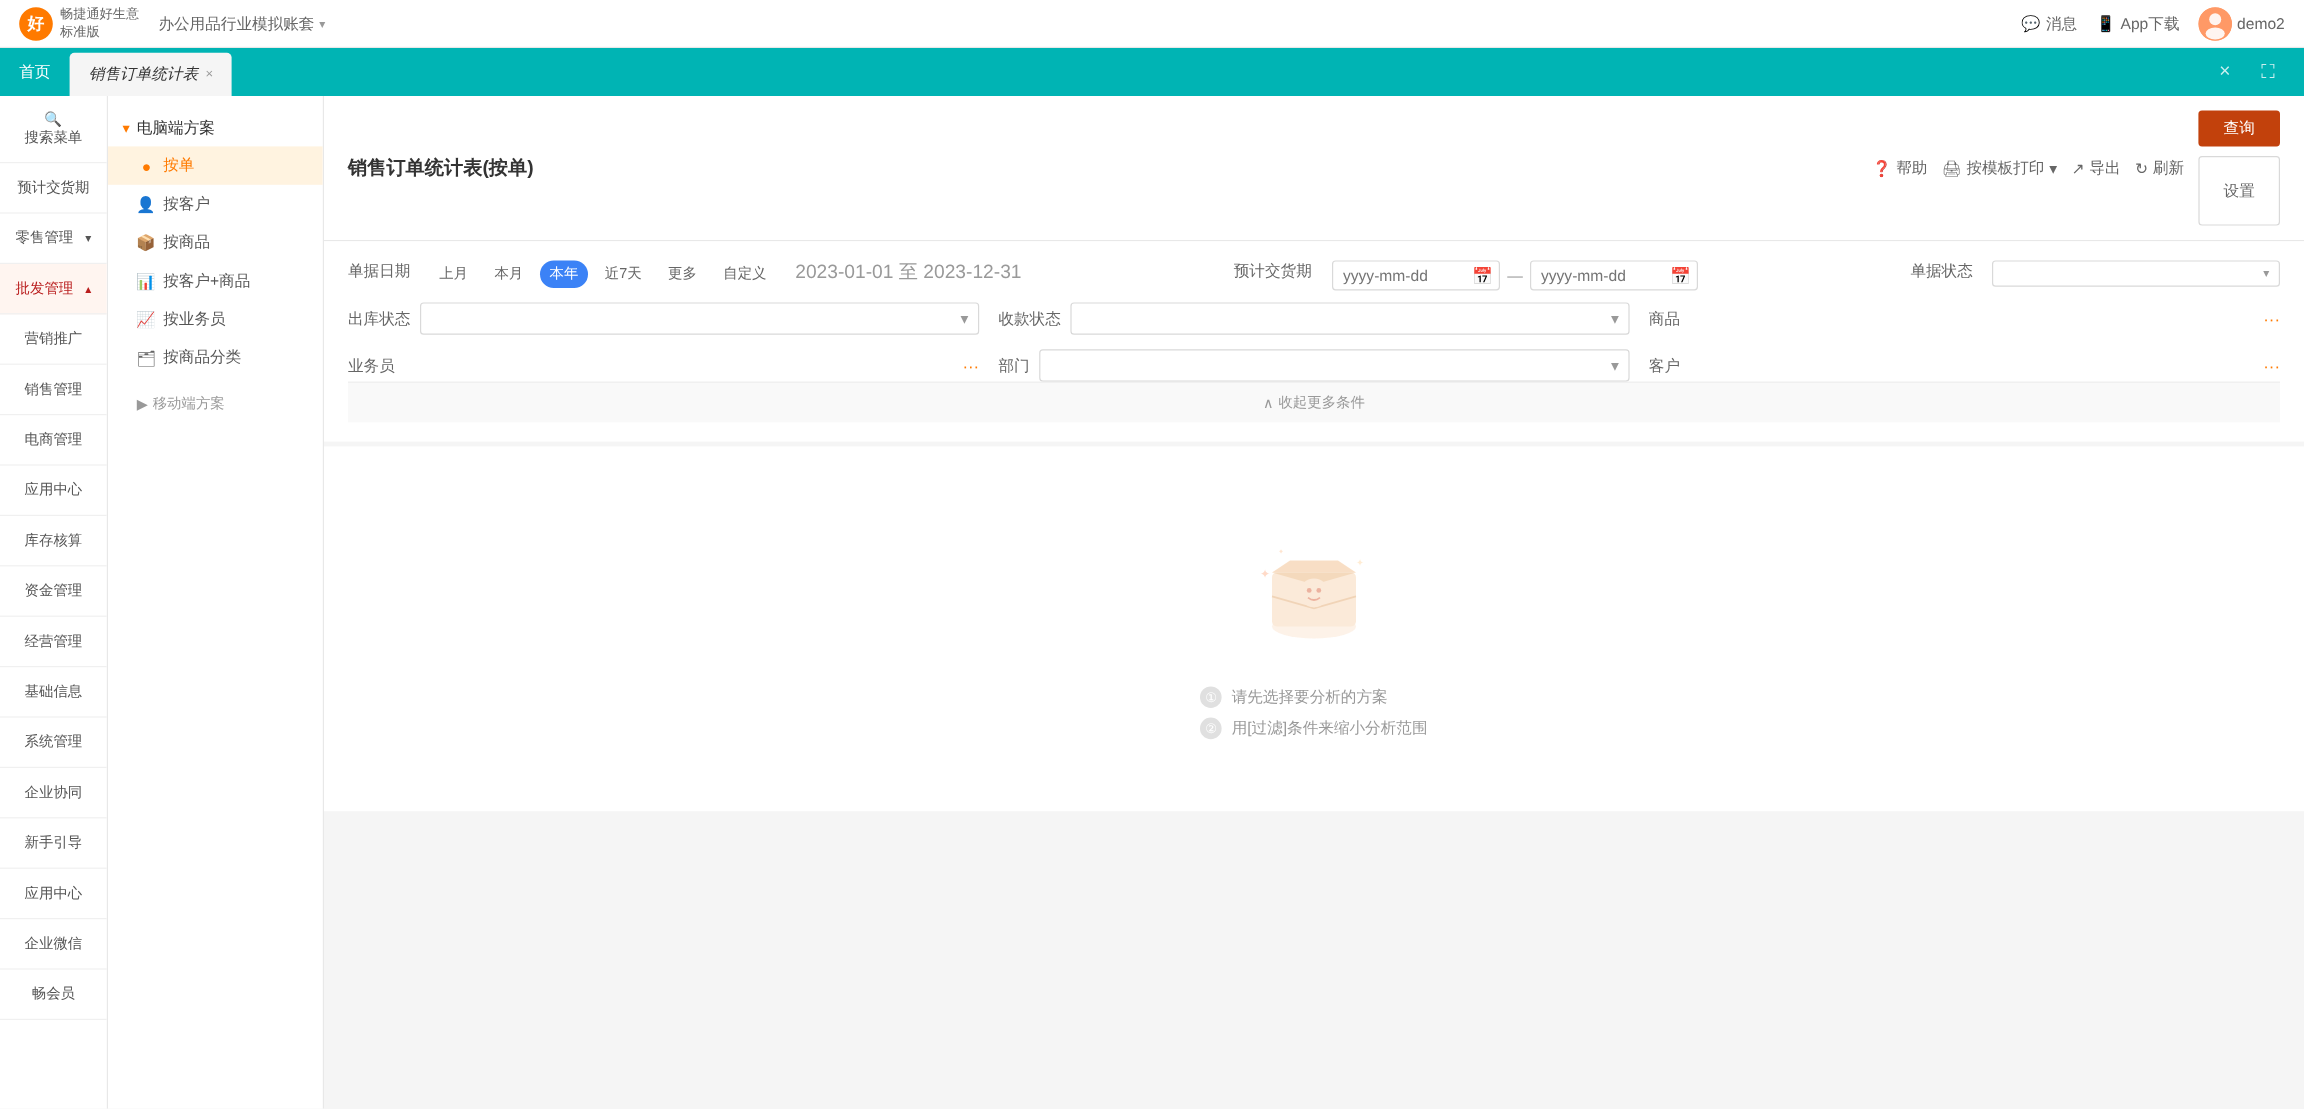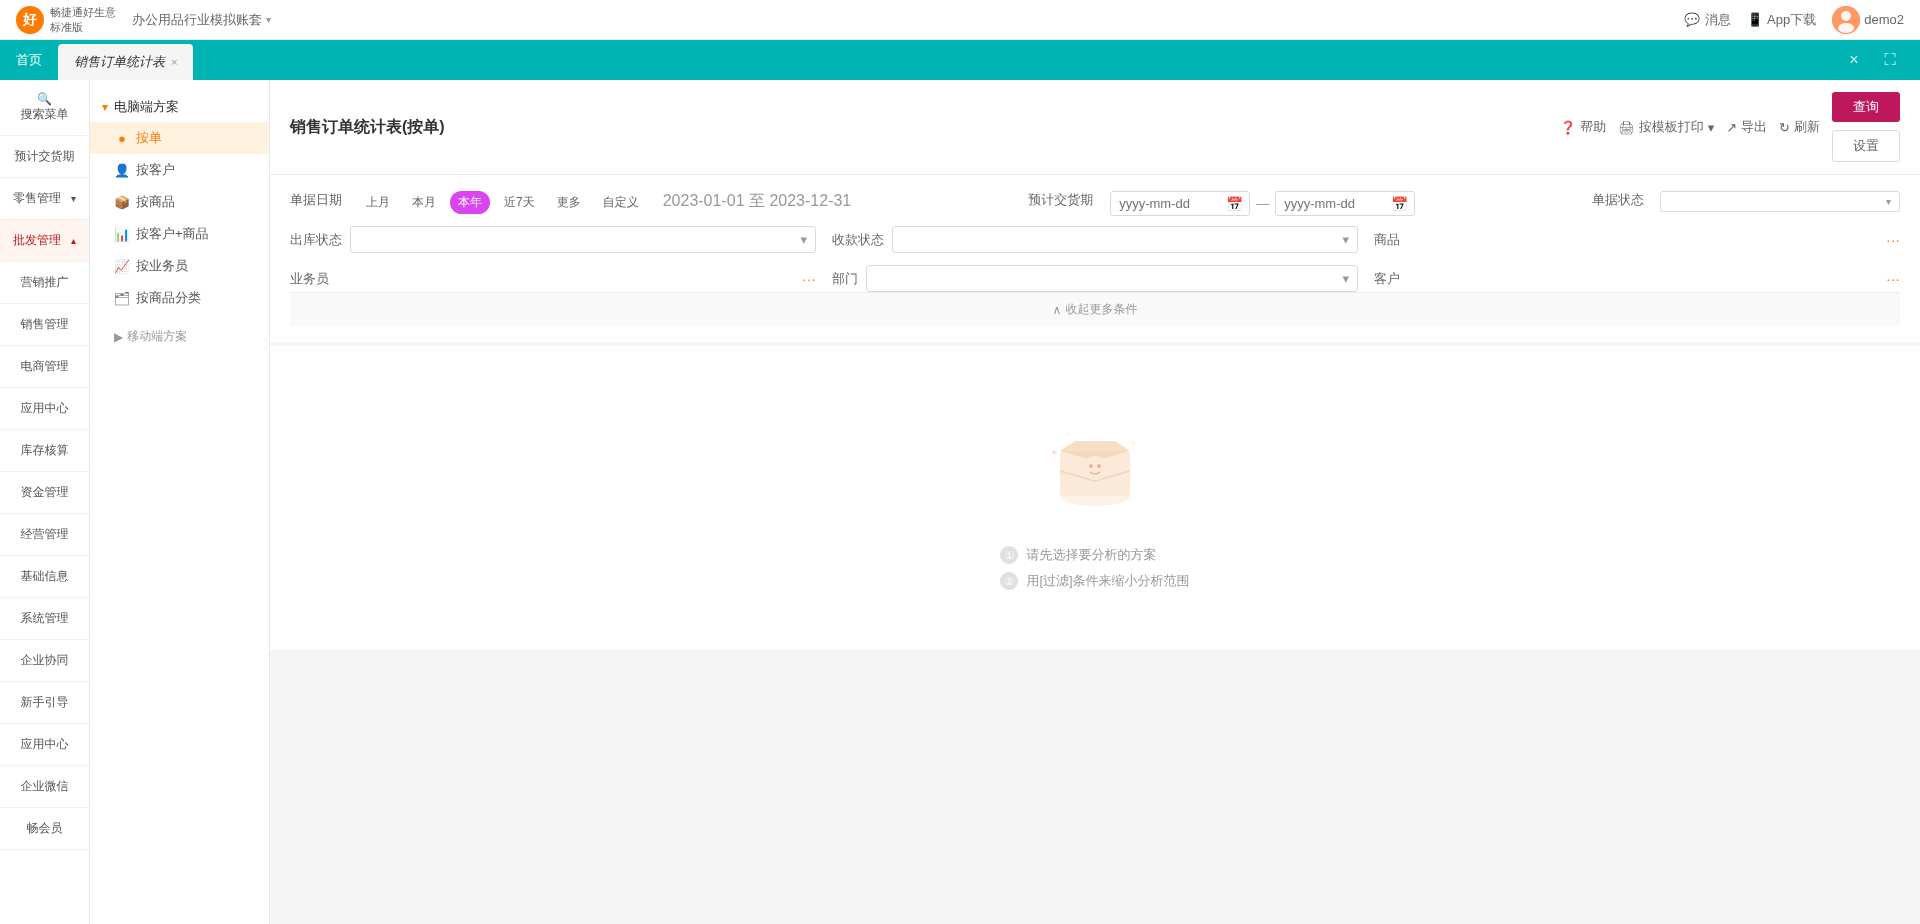--- a/index.html
+++ b/index.html
@@ -56,40 +56,40 @@
     .page-title { font-size: 16px; font-weight: bold; color: #333; }
     .header-actions { display: flex; align-items: center; gap: 12px; }
     .header-action-btn { display: flex; align-items: center; gap: 4px; color: #666; font-size: 13px; cursor: pointer; }
 
     
     .filter-area { background: #fff; padding: 16px 20px; margin-bottom: 4px; }
     .filter-row { display: flex; align-items: center; gap: 12px; margin-bottom: 12px; flex-wrap: wrap; }
     .filter-label { color: #666; font-size: 13px; white-space: nowrap; min-width: 56px; }
     .filter-date-group { display: flex; align-items: center; gap: 6px; }
     .date-btn { padding: 3px 8px; font-size: 12px; color: #666; cursor: pointer; border-radius: 3px; border: none; background: transparent; }
-    .date-btn.active { background: #d946ef; color: white; border-radius: 12px; }
+    .date-btn.active { background: #3b82f6; color: white; border-radius: 12px; }
     .date-range-text { font-size: 12px; color: #999; }
     .filter-input-group { display: flex; align-items: center; gap: 6px; }
     .filter-input { border: 1px solid #d9d9d9; border-radius: 3px; padding: 4px 8px; font-size: 13px; color: #333; outline: none; background: white; }
     .filter-separator { color: #999; }
     .date-icon { color: #ff7a00; cursor: pointer; font-size: 14px; }
     .filter-dropdown-wide { min-width: 220px; border: 1px solid #d9d9d9; border-radius: 3px; padding: 4px 8px; font-size: 13px; color: #999; background: white; display: flex; align-items: center; justify-content: space-between; cursor: pointer; }
     .chevron-down { font-size: 10px; color: #999; }
     .more-dots { color: #ff7a00; font-size: 14px; cursor: pointer; }
     .filter-row-2 { display: grid; grid-template-columns: 1fr 1fr 1fr; gap: 16px; margin-bottom: 12px; }
     .filter-row-3 { display: grid; grid-template-columns: 1fr 1fr 1fr; gap: 16px; }
     .filter-cell { display: flex; align-items: center; gap: 8px; }
     .filter-cell-label { color: #666; font-size: 13px; white-space: nowrap; }
     .filter-cell-select { flex: 1; border: 1px solid #d9d9d9; border-radius: 3px; padding: 5px 8px; font-size: 13px; color: #999; outline: none; background: white; cursor: pointer; display: flex; align-items: center; justify-content: space-between; }
 
     .collapse-bar { display: flex; align-items: center; justify-content: center; padding: 8px; background: #f9f9f9; border-top: 1px solid #eee; cursor: pointer; color: #999; font-size: 12px; gap: 4px; }
 
     
-    .query-btn { padding: 6px 20px; background: #be185d; color: white; border: none; border-radius: 3px; font-size: 13px; cursor: pointer; }
-    .settings-btn { padding: 6px 20px; background: white; color: #666; border: 1px solid #d9d9d9; border-radius: 3px; font-size: 13px; cursor: pointer; margin-top: 4px; display: block; }
+    .query-btn { padding: 6px 20px; background: #c2410c; color: white; border: none; border-radius: 3px; font-size: 13px; cursor: pointer; }
+    .settings-btn { padding: 19px 20px; background: white; color: #666; border: 1px solid #d9d9d9; border-radius: 3px; font-size: 13px; cursor: pointer; margin-top: 4px; display: block; }
 
     
     .empty-state { display: flex; flex-direction: column; align-items: center; justify-content: center; padding: 60px 20px; background: #fff; margin: 4px 0; }
     .empty-illustration { width: 120px; height: 120px; margin-bottom: 20px; position: relative; }
     .empty-step { display: flex; align-items: center; gap: 8px; color: #999; font-size: 13px; }
     .step-num { width: 18px; height: 18px; border-radius: 50%; background: #e0e0e0; color: white; font-size: 11px; display: flex; align-items: center; justify-content: center; }
 
     
     .box-svg { opacity: 0.6; }
   </style>

